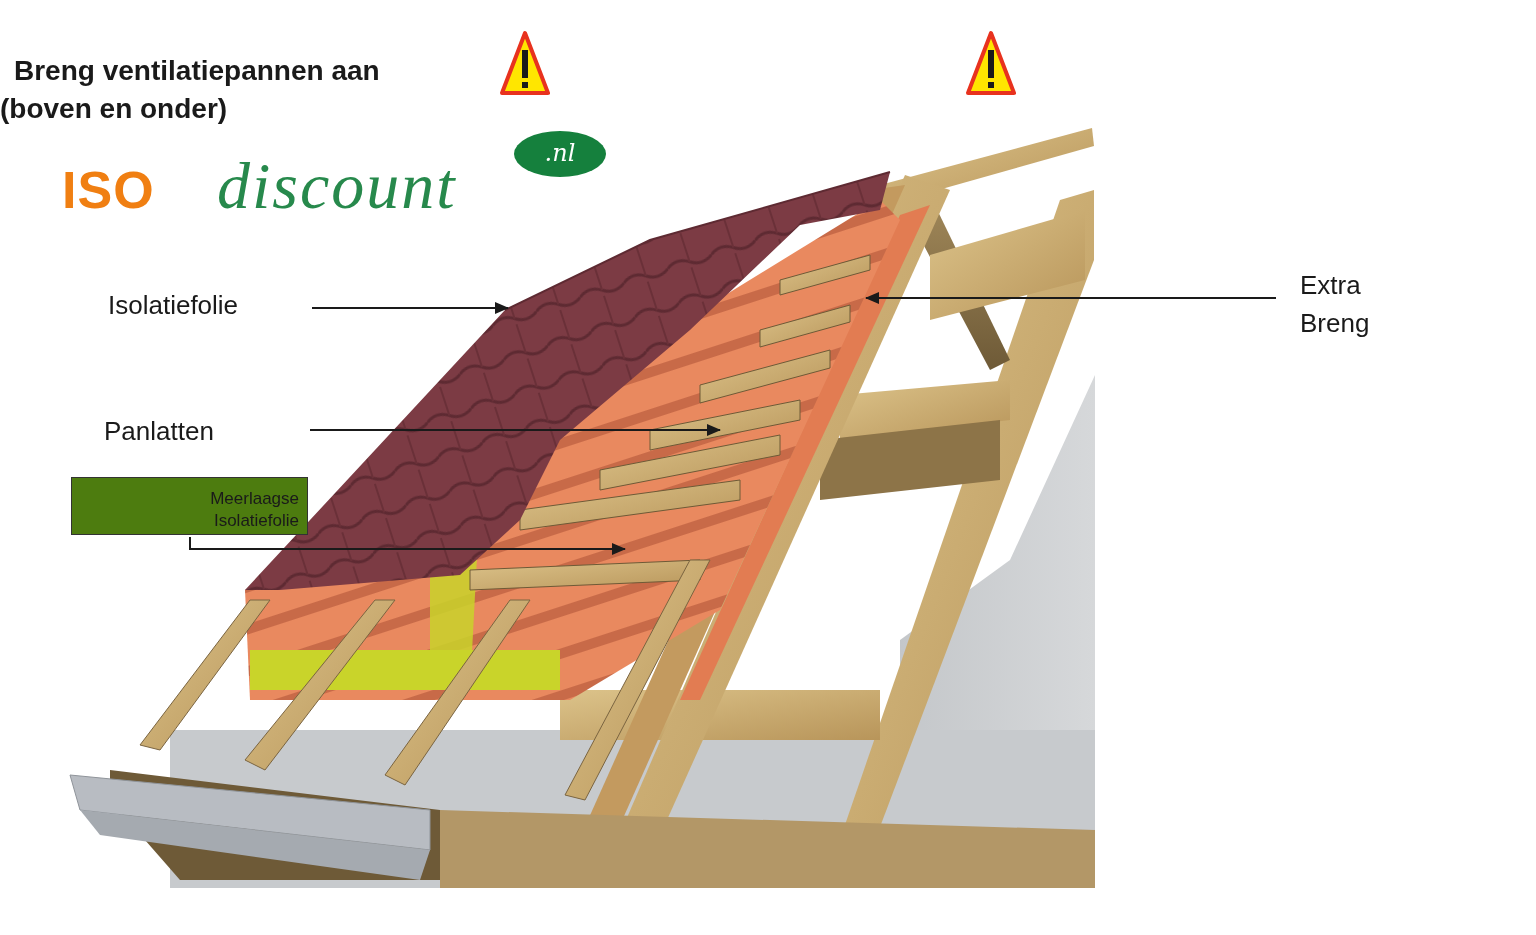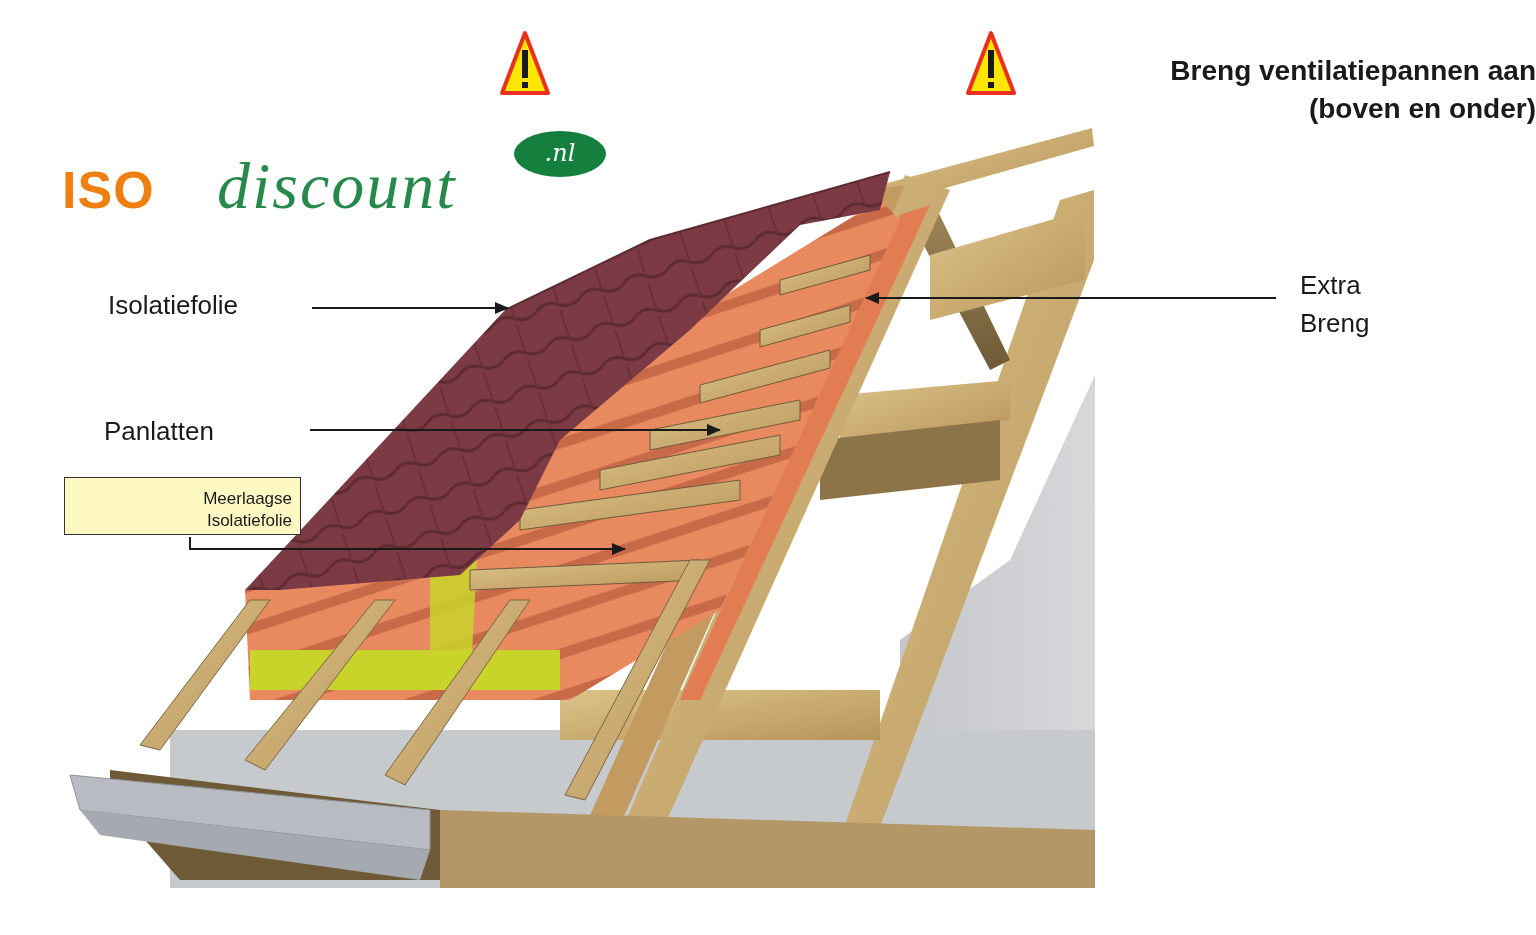--- a/index.html
+++ b/index.html
@@ -1,33 +1,33 @@
 <!DOCTYPE html>
 <html><head>
   <meta charset="utf-8">
   <style>
     html, body { margin: 0; padding: 0; background: #ffffff; }
     body { width: 1536px; height: 935px; position: relative; overflow: hidden;
            font-family: "Liberation Sans", sans-serif; color: #1a1a1a; }
     .abs { position: absolute; }
 
     
-    .warn-title { left: 0; top: 52px; width: 1536px; text-align: right; }
+    .warn-title { left: 0; top: 52px; width: 1536px; text-align: left; }
     .warn-line { font-family: "Liberation Sans", sans-serif; font-weight: bold; font-size: 28px; line-height: 38px; color: #1a1a1a; }
 
     
     .logo { left: 62px; top: 150px; height: 80px; }
     .logo-iso { position: absolute; left: 0; top: 0; font-family: "Liberation Sans", sans-serif; font-weight: bold; font-size: 52px; color: #f07f12; letter-spacing: 1px; line-height: 80px; }
     .logo-discount { position: absolute; left: 155px; top: -4px; font-family: Liberation Serif, serif; font-style: italic; font-size: 66px; color: #15803d; line-height: 80px; font-weight: 200; letter-spacing: 2px; -webkit-text-stroke: 0px; opacity: 0.92; }
     .logo-badge { position: absolute; left: 452px; top: -19px; width: 92px; height: 46px; border-radius: 50%; background: #15803d; color: #ffffff; text-align: center; line-height: 44px; font-family: "DejaVu Serif", serif; font-style: italic; font-size: 24px; }
 
     
     .lbl { font-family: "Liberation Sans", sans-serif; font-size: 26px; color: #1a1a1a; line-height: 32px; }
     .lbl-small { font-family: "Liberation Sans", sans-serif; font-size: 17px; color: #1a1a1a; line-height: 22px; text-align: right; }
-    .lbl-box { left: 64px; top: 477px; width: 237px; height: 58px; border: 1.5px solid #333; background: #fef9c3; box-sizing: border-box; }
+    .lbl-box { left: 71px; top: 477px; width: 237px; height: 58px; border: 1.5px solid #333; background: #4d7c0f; box-sizing: border-box; }
     .lbl-box .lbl-small { position: absolute; right: 8px; top: 10px; }
 
     svg.scene { position: absolute; left: 0; top: 0; }
   </style>
 </head>
 <body>
 
 <svg class="scene" width="1536" height="935" viewBox="0 0 1536 935">
   <defs>
     <linearGradient id="wood" x1="0" y1="0" x2="1" y2="1">

